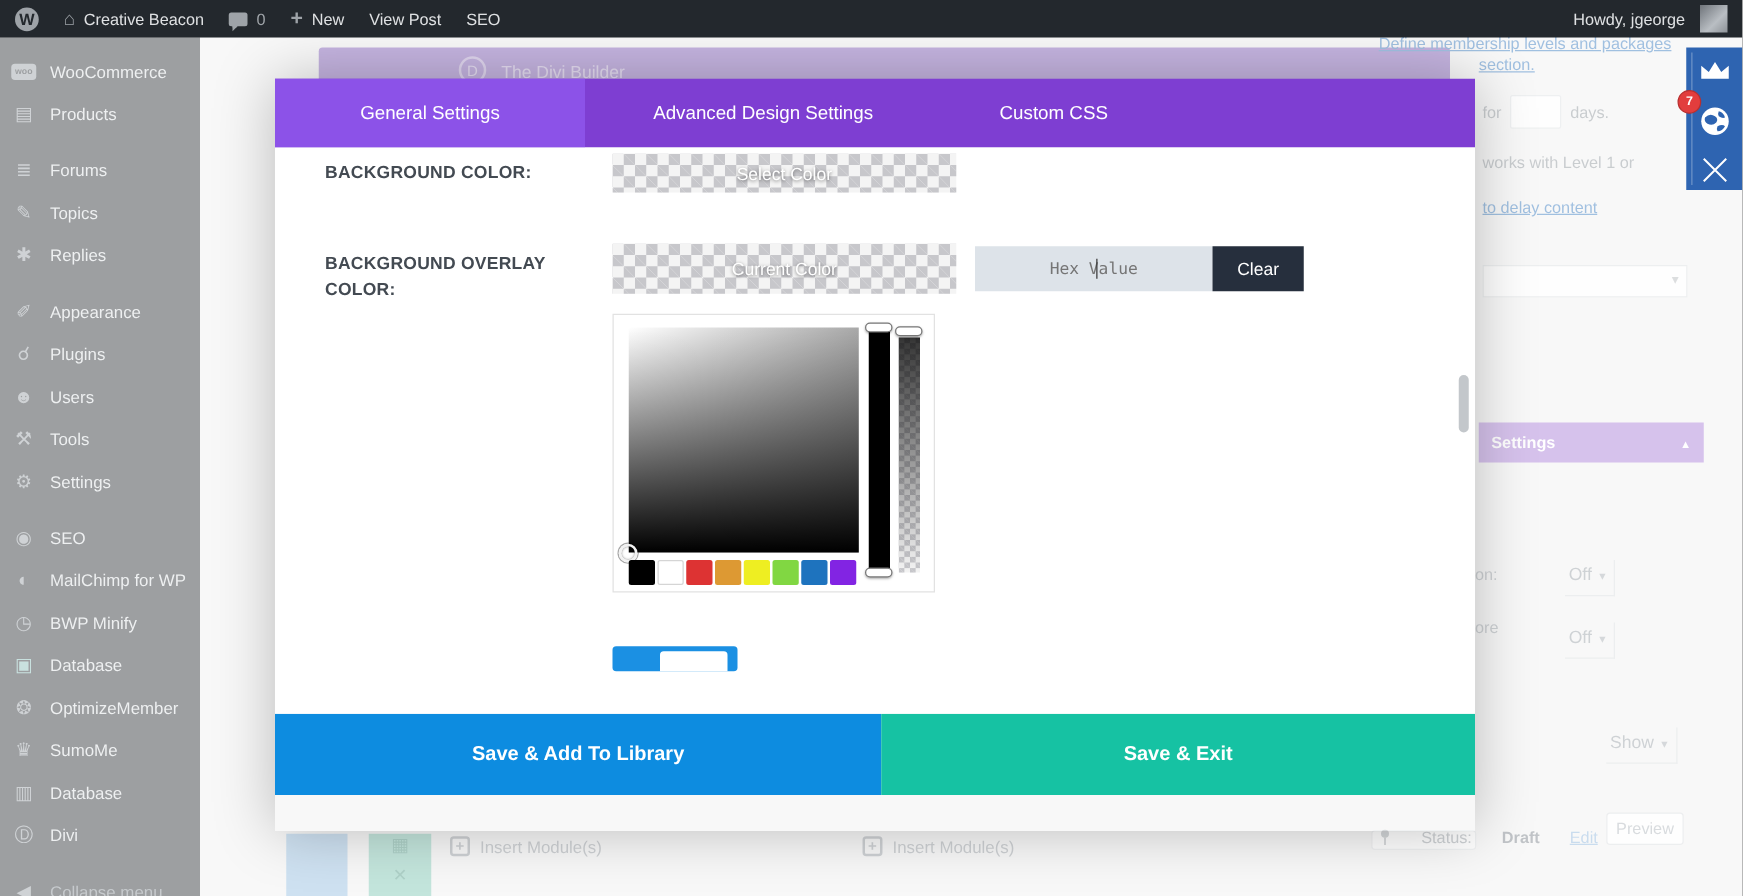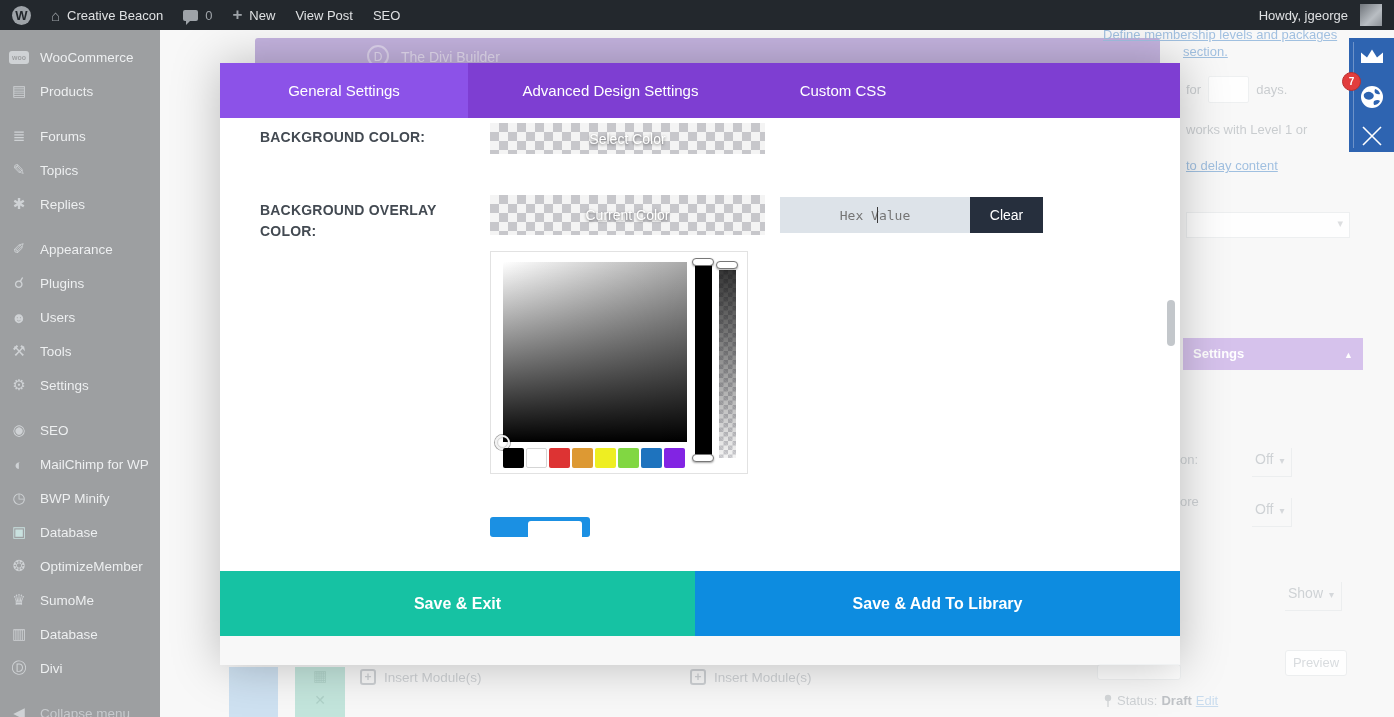--- a/index.html
+++ b/index.html
@@ -61,21 +61,21 @@
   .rc-settings .arr { float:right; font-size:9px; margin-top:1px; }
   .opt-label { color:#9aa1a7; }
   .opt-box { border-right:1px solid #d8dbdd; border-bottom:1px solid #d8dbdd;
              padding:3px 7px 9px 3px; color:#9aa1a7; font-size:14px; cursor:pointer; }
   .opt-box .arr { color:#a8aeb3; font-size:10px; margin-left:6px; }
   .rc-preview { left:205px; top:620px; width:62px; height:26px; background:#fdfdfd;
                 border:1px solid #d8dbde; border-radius:3px; color:#aeb5bb; font-size:13px;
                 text-align:center; line-height:24px; cursor:pointer; }
   .partial-btn { left:17px; top:634px; width:84px; height:16px; background:#fff;
                  border:1px solid #e0e3e6; border-radius:3px; }
-  .rc-status { left:23px; top:663px; display:flex; gap:4px; align-items:center; color:#9aa1a7; }
+  .rc-status { left:23px; top:632px; display:flex; gap:24px; align-items:center; color:#9aa1a7; }
   .rc-status b { color:#7d858c; }
   .rc-status .link { text-decoration:underline; color:#8fb6dc; }
 
   .col-blue { position:absolute; left:229px; top:667px; width:49px; height:50px; background:#98c0e1; z-index:1; }
   .col-teal { position:absolute; left:295px; top:667px; width:50px; height:50px; background:#83c8b7;
               color:#57a08c; text-align:center; z-index:1; font-size:15px; }
   .col-teal .g2 { margin-top:7px; font-size:14px; }
   .ins-mod { position:absolute; top:669px; color:#9aa0a6; font-size:13.5px; display:flex;
              gap:8px; align-items:center; z-index:1; }
   .im-ico { width:16px; height:16px; border:2px solid #9aa0a6; border-radius:3px; font-size:12px;
@@ -382,22 +382,22 @@
           <div class="pal" style="background-color: rgb(130, 36, 227);"></div>
         </div>
       </div>
 
       <div class="toggle-partial">
         <div class="toggle-knob"></div>
       </div>
       <div class="m-scroll"></div>
     </div>
     <div class="m-footer">
+      <div class="btn btn-lib">Save &amp; Add To Library</div>
       <div class="btn btn-exit">Save &amp; Exit</div>
-      <div class="btn btn-lib">Save &amp; Add To Library</div>
     </div>
   </div>
 
   <div class="adminbar">
     <div class="ab-left">
       <span class="ab-item">
         <span class="wp-logo">W</span>
       </span>
       <span class="ab-item">
         <span class="ab-ico">⌂</span>

